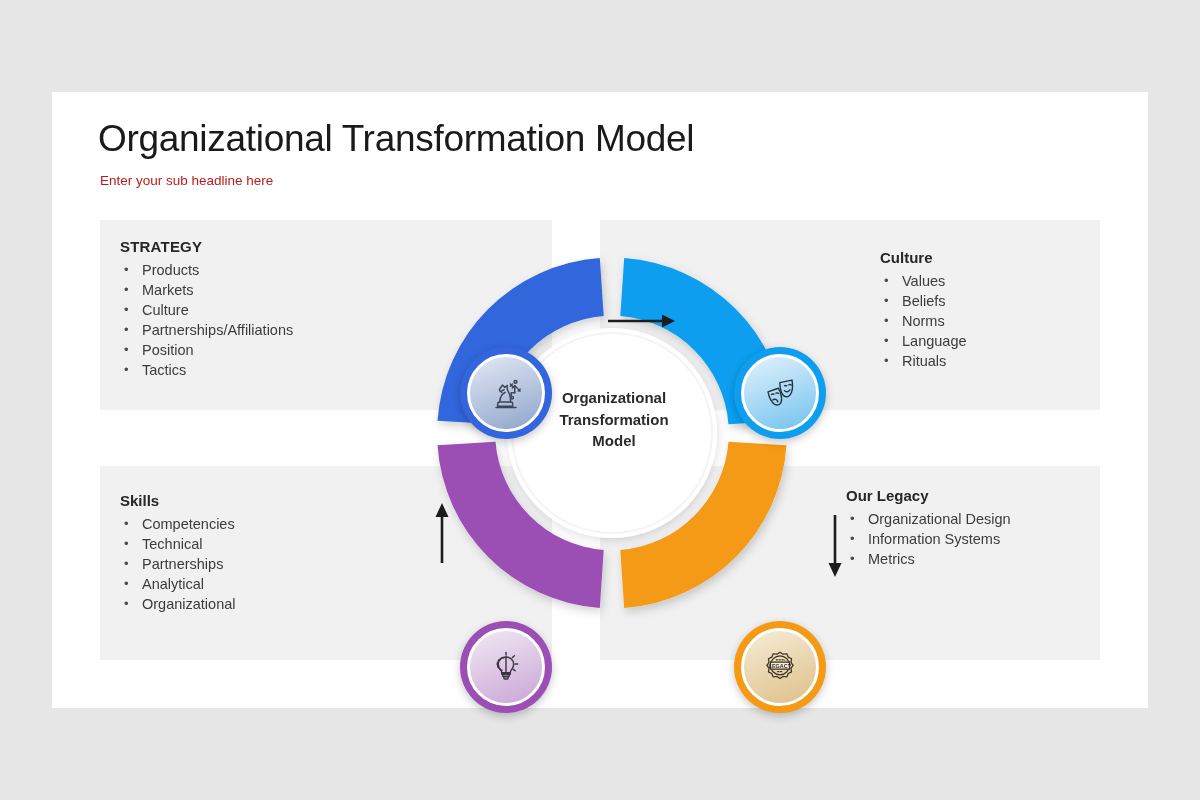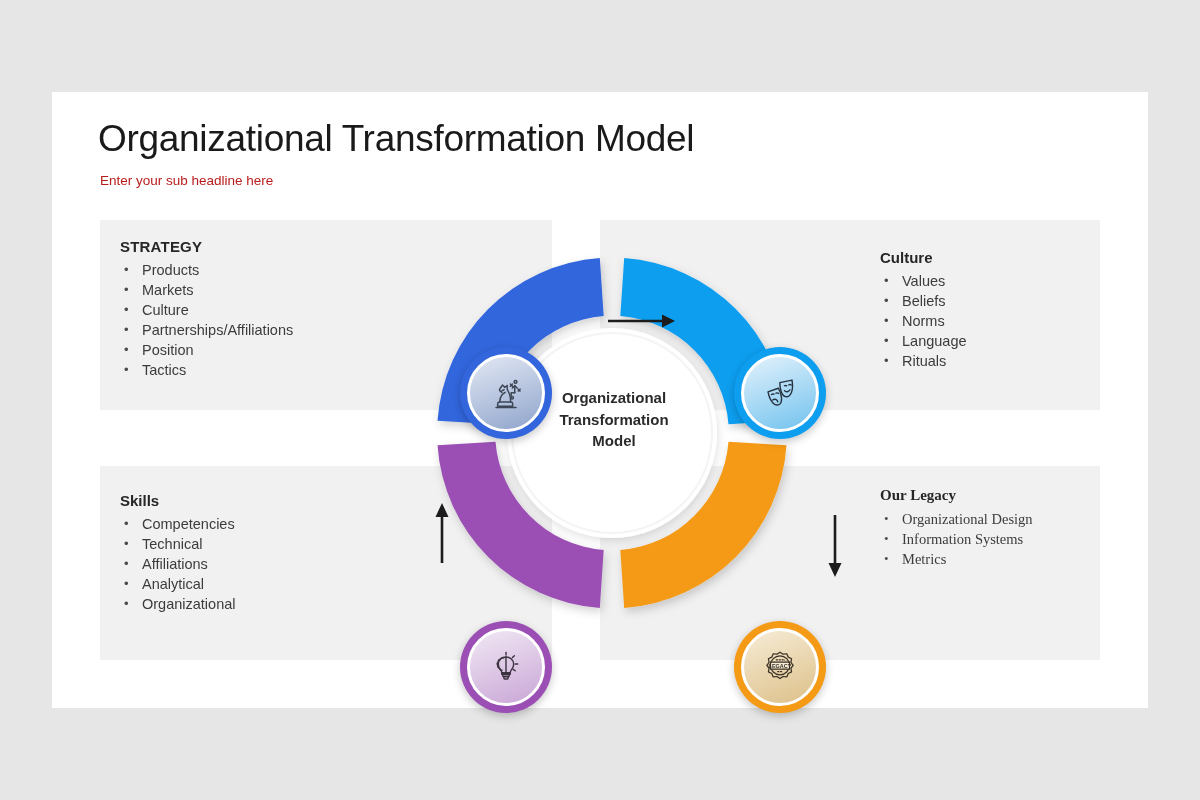--- a/index.html
+++ b/index.html
@@ -46,21 +46,21 @@
     font-size: 14.5px; color: #3c3c3c; line-height: 20px;
     padding-left: 22px; position: relative;
   }
   .quad-list li::before {
     content: "•"; position: absolute; left: 4px; top: -0.5px;
     color: #4a4a4a; font-size: 13px;
   }
   #text-strategy { left: 68px; top: 146px; }
   #text-culture  { left: 828px; top: 157px; }
   #text-skills   { left: 68px;  top: 400px; }
-  #text-legacy   { left: 828px; top: 395px; font-family: Liberation Serif, serif; }
+  #text-legacy   { left: 794px; top: 395px; }
   #text-legacy .quad-list li { max-width: 200px; }
 
   
   #ring-wrap {
     position: absolute; left: 310px; top: 100px;
     width: 500px; height: 480px;
   }
   #ring-svg { position: absolute; left: 0; top: 0; }
 
   
@@ -127,21 +127,21 @@
       <li>Language</li>
       <li>Rituals</li>
     </ul>
   </div>
 
   <div class="quad-text" id="text-skills">
     <div class="quad-head">Skills</div>
     <ul class="quad-list">
       <li>Competencies</li>
       <li>Technical</li>
-      <li>Affiliations</li>
+      <li>Partnerships</li>
       <li>Analytical</li>
       <li>Organizational</li>
     </ul>
   </div>
 
   <div class="quad-text" id="text-legacy">
     <div class="quad-head">Our Legacy</div>
     <ul class="quad-list">
       <li>Organizational Design</li>
       <li>Information Systems</li>

